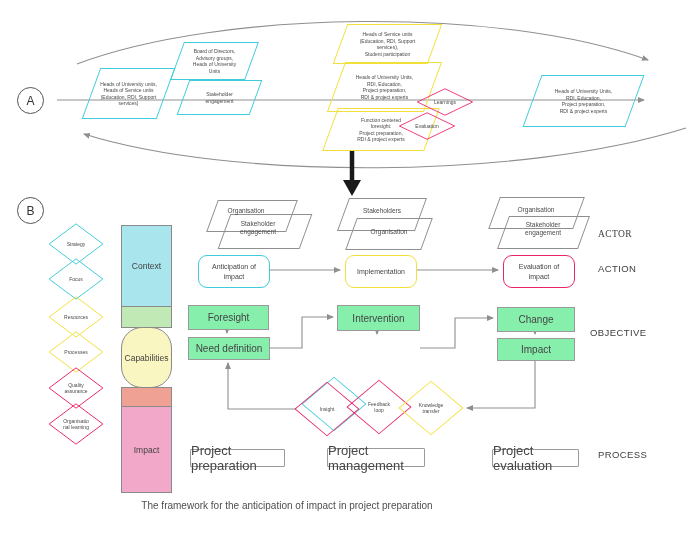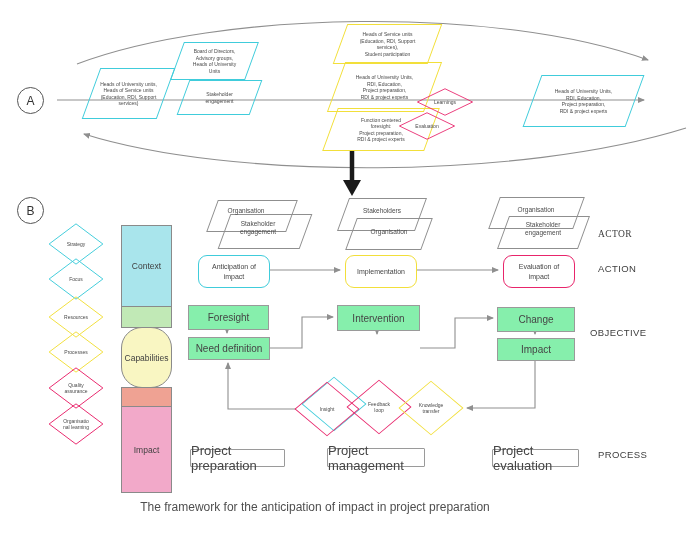--- a/index.html
+++ b/index.html
@@ -38,21 +38,21 @@
   .rowlabel{position:absolute;font-size:9.5px;letter-spacing:0.4px;color:#3d3d3d;}
   .bar{position:absolute;left:121px;top:196px;width:51px;margin-top:29px;}
   .seg{box-sizing:border-box;border:1px solid #8a8a8a;margin-top:-1px;display:flex;align-items:center;
        justify-content:center;font-size:8.5px;color:#3f3f3f;}
   .seg.first{margin-top:0;}
   .seg-context{background:var(--bar-context,#a9e5ec);height:82px;}
   .seg-green{background:var(--bar-green,#c1e9b6);height:22px;}
   .seg-capabilities{background:var(--bar-capabilities,#f9f6c2);height:61px;border-radius:21px;}
   .seg-salmon{background:var(--bar-salmon,#efa293);height:20px;}
   .seg-impact{background:var(--bar-impact,#f2a9c9);height:87px;}
-  .caption{position:absolute;left:0;top:500px;width:574px;text-align:center;font-size:12px;color:#4f4f4f;padding-left:28px;}
+  .caption{position:absolute;left:0;top:500px;width:574px;text-align:center;font-size:10px;color:#4f4f4f;}
   .actor-lbl{font-size:6.5px;line-height:1.2;}
   .mid-lbl{font-size:5px;}
 </style>
 </head>
 <body>
 
 <div class="canvas">
 
   <svg class="overlay" width="690" height="552" viewBox="0 0 690 552">
     <defs>

